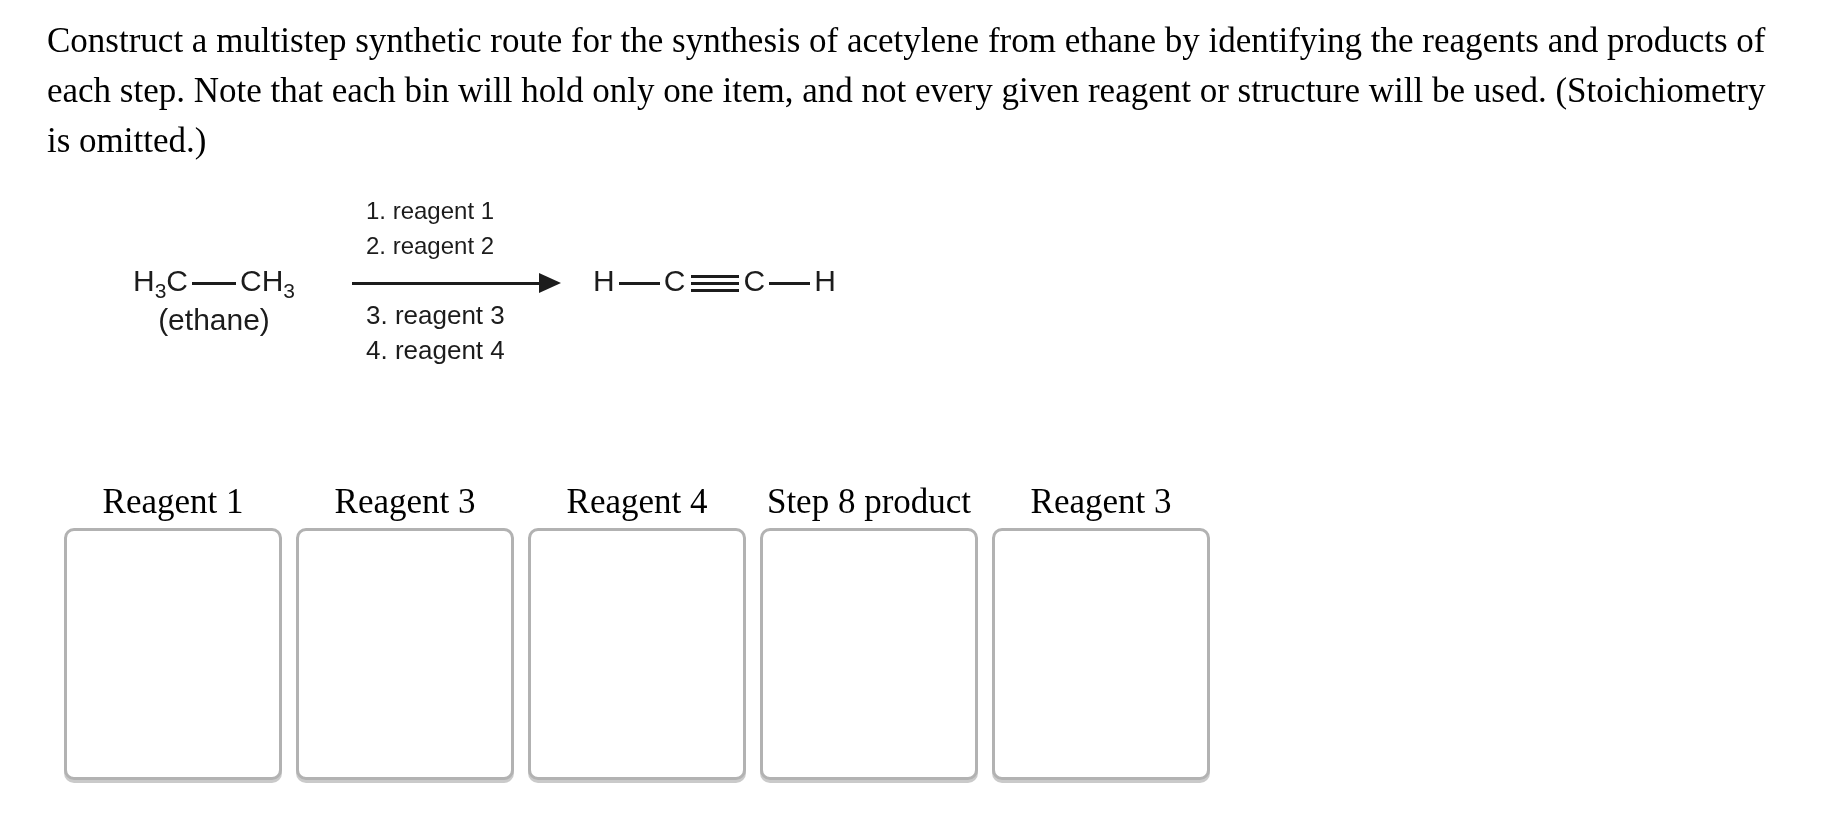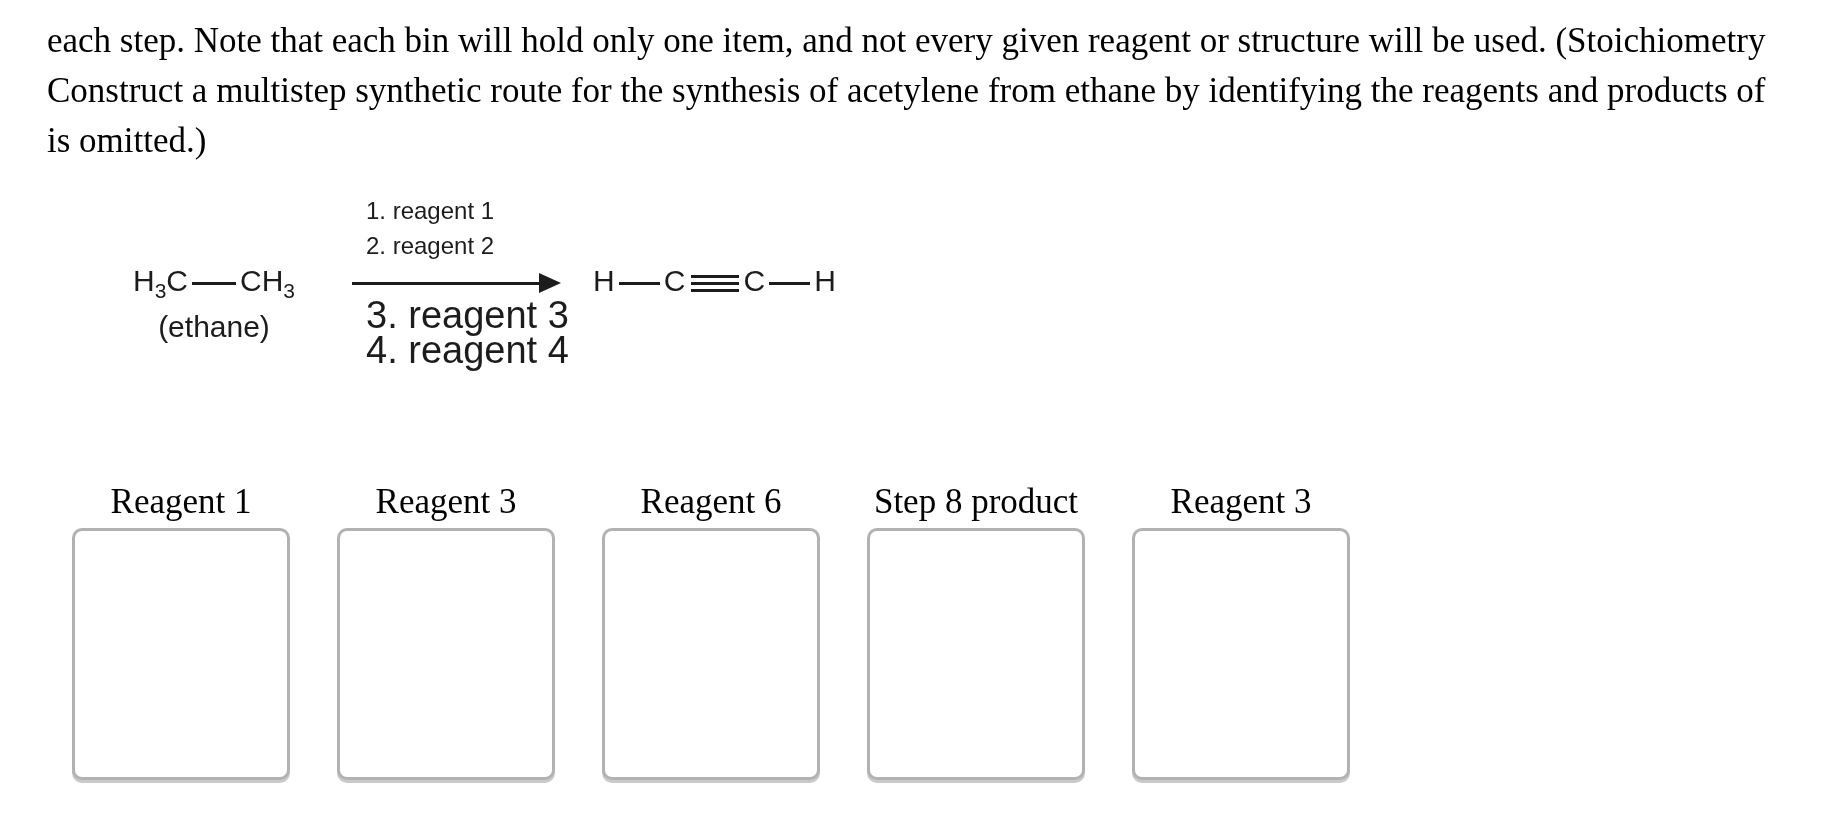--- a/index.html
+++ b/index.html
@@ -41,47 +41,47 @@
   .bond {
     width: 44px; height: 3px; background: #1c1c1c;
     margin: 0 4px; position: relative; top: 2px;
   }
   .triple-bond {
     display: flex; flex-direction: column; gap: 4px;
     margin: 0 5px; position: relative; top: 2px;
   }
   .triple-bond .tline { width: 48px; height: 3px; background: #1c1c1c; }
 
-  .caption { font-size: 30px; line-height: 35px; margin-top: 9px; }
+  .caption { font-size: 30px; line-height: 35px; margin-top: 2px; }
 
   .reagents-above {
     position: absolute; left: 366px; top: 193px;
     font-size: 24px; line-height: 35px; white-space: nowrap;
   }
   .reagents-below {
     position: absolute; left: 366px; top: 298px;
-    font-size: 38px; line-height: 35px; white-space: nowrap;
+    font-size: 26px; line-height: 35px; white-space: nowrap;
   }
 
   .arrow-line {
     position: absolute; left: 352px; top: 282px;
     width: 190px; height: 3px; background: #1c1c1c;
   }
   .arrow-head {
     position: absolute; left: 539px; top: 273px;
     width: 0; height: 0;
     border-left: 22px solid #1c1c1c;
     border-top: 10px solid transparent;
     border-bottom: 10px solid transparent;
   }
 
   
   .bins-row {
-    position: absolute; left: 72px; top: 482px;
-    display: flex; gap: 47px;
+    position: absolute; left: 64px; top: 482px;
+    display: flex; gap: 14px;
   }
   .bin-cell { width: 218px; }
   .bin-label {
     font-size: 35px; line-height: 40px;
     text-align: center; white-space: nowrap;
     color: #000000;
   }
   .bin-box {
     box-sizing: border-box;
     margin-top: 6px;
@@ -89,22 +89,22 @@
     background: #ffffff;
     border: 3px solid #b2b2b2;
     border-radius: 10px;
     box-shadow: 0 3px 0 rgba(150,150,150,0.5);
   }
 </style>
 </head>
 <body>
 
 <div class="instructions">
+  <div class="line">Construct a multistep synthetic route for the synthesis of acetylene from ethane by identifying the reagents and products of</div>
   <div class="line">each step. Note that each bin will hold only one item, and not every given reagent or structure will be used. (Stoichiometry</div>
-  <div class="line">Construct a multistep synthetic route for the synthesis of acetylene from ethane by identifying the reagents and products of</div>
   <div class="line">is omitted.)</div>
 </div>
 
 <div class="scheme">
 
   <div class="reactant-group">
     <div class="formula">
       <span class="atom">H</span>
         <sub class="subscript">3</sub>
         <span class="atom">C</span>
@@ -148,21 +148,21 @@
 <div class="bins-row">
   <div class="bin-cell">
     <div class="bin-label">Reagent 1</div>
     <div class="bin-box"></div>
   </div>
   <div class="bin-cell">
     <div class="bin-label">Reagent 3</div>
     <div class="bin-box"></div>
   </div>
   <div class="bin-cell">
-    <div class="bin-label">Reagent 6</div>
+    <div class="bin-label">Reagent 4</div>
     <div class="bin-box"></div>
   </div>
   <div class="bin-cell">
     <div class="bin-label">Step 8 product</div>
     <div class="bin-box"></div>
   </div>
   <div class="bin-cell">
     <div class="bin-label">Reagent 3</div>
     <div class="bin-box"></div>
   </div>

